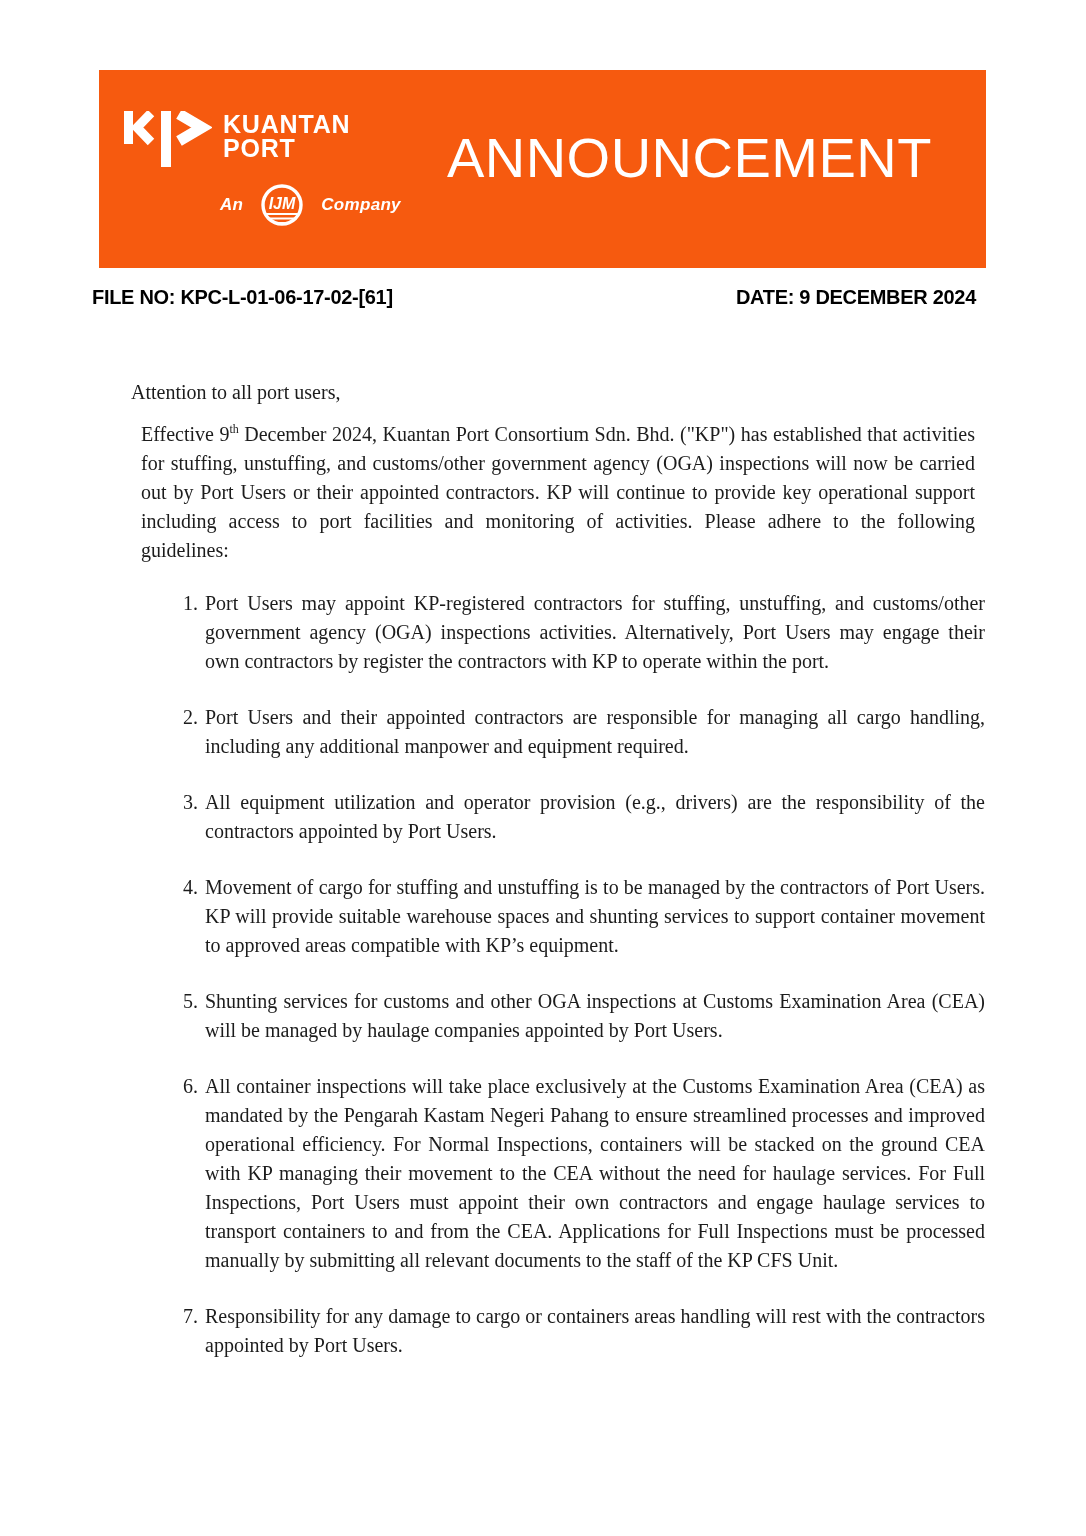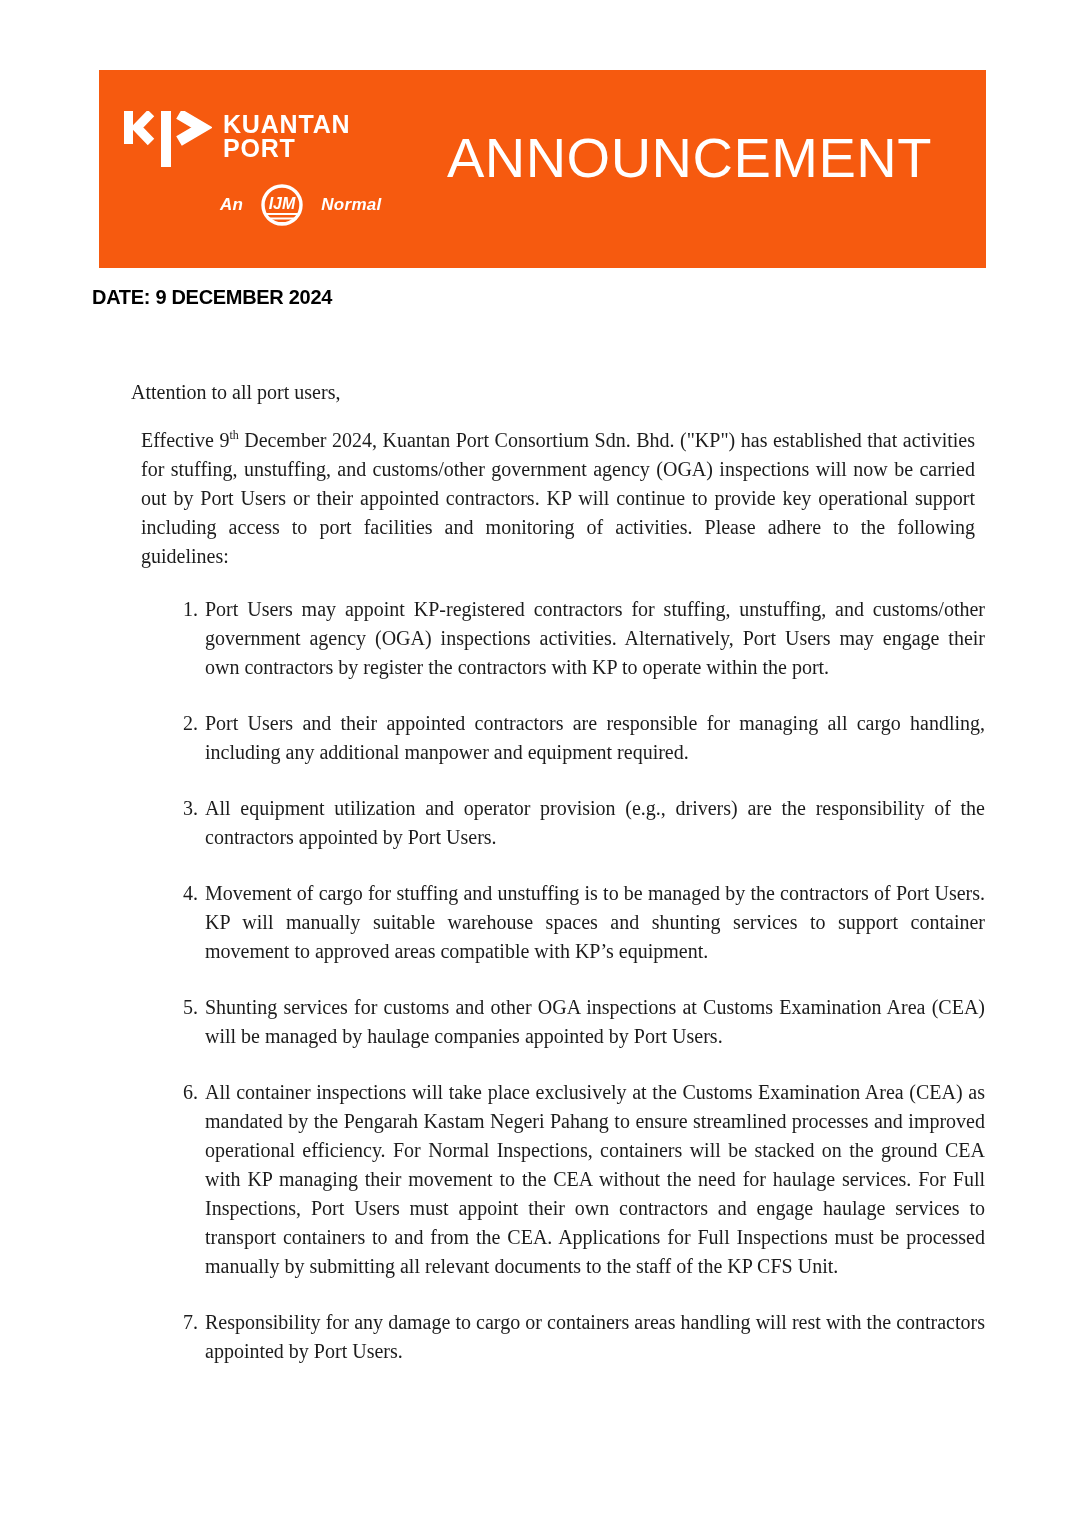--- a/index.html
+++ b/index.html
@@ -55,21 +55,21 @@
 
   
   .content {
     position:absolute; left:131px; top:378px; width:854px;
     font-size:20px; line-height:29px;
   }
   .doc-title {
     text-align:center; font-weight:700; color:#000000;
     font-size:26px; line-height:35px; margin:0 0 26px 0;
   }
-  .salutation { margin:0 0 19px 0; }
+  .salutation { margin:0 0 13px 0; }
   .intro { margin:10px; text-align:justify; }
   .intro sup { font-size:12px; line-height:0; }
   ol.guidelines {
     margin:24px 0 0 0; padding:0 0 0 72px;
   }
   ol.guidelines li {
     margin:0 0 27px 0; padding-left:2px;
     text-align:justify;
   }
 </style>
@@ -100,38 +100,39 @@
           </clipPath>
         </defs>
       <circle cx="21" cy="21" r="19" fill="none" stroke="#ffffff" stroke-width="3.4"></circle>
       <text x="21" y="25" text-anchor="middle" font-family="Liberation Sans, sans-serif" font-weight="bold" font-style="italic" font-size="16" fill="#ffffff">IJM</text>
       <g clip-path="url(#ijmclip)" stroke="#ffffff" stroke-width="2">
         <line x1="3" y1="30" x2="39" y2="30"></line>
         <line x1="3" y1="34.5" x2="39" y2="34.5"></line>
         <line x1="3" y1="39" x2="39" y2="39"></line>
       </g>
     </svg>
-    <span class="ijm-side">Normal</span>
+    <span class="ijm-side">Company</span>
   </div>
 
   <div class="announcement">ANNOUNCEMENT</div>
 </div>
 
 <div class="meta-row">
+  <span>FILE NO: KPC-L-01-06-17-02-[61]</span>
   <span>DATE: 9 DECEMBER 2024</span>
 </div>
 
 <div class="content">
 
   <p class="salutation">Attention to all port users,</p>
 
   <p class="intro"><span>Effective 9</span><sup>th</sup><span> December 2024, Kuantan Port Consortium Sdn. Bhd. ("KP") has established that activities for stuffing, unstuffing, and customs/other government agency (OGA) inspections will now be carried out by Port Users or their appointed contractors. KP will continue to provide key operational support including access to port facilities and monitoring of activities. Please adhere to the following guidelines:</span></p>
 
   <ol class="guidelines">
       <li>Port Users may appoint KP-registered contractors for stuffing, unstuffing, and customs/other government agency (OGA) inspections activities. Alternatively, Port Users may engage their own contractors by register the contractors with KP to operate within the port.</li>
       <li>Port Users and their appointed contractors are responsible for managing all cargo handling, including any additional manpower and equipment required.</li>
       <li>All equipment utilization and operator provision (e.g., drivers) are the responsibility of the contractors appointed by Port Users.</li>
-      <li>Movement of cargo for stuffing and unstuffing is to be managed by the contractors of Port Users. KP will manually suitable warehouse spaces and shunting services to support container movement to approved areas compatible with KP’s equipment.</li>
+      <li>Movement of cargo for stuffing and unstuffing is to be managed by the contractors of Port Users. KP will provide suitable warehouse spaces and shunting services to support container movement to approved areas compatible with KP’s equipment.</li>
       <li>Shunting services for customs and other OGA inspections at Customs Examination Area (CEA) will be managed by haulage companies appointed by Port Users.</li>
       <li>All container inspections will take place exclusively at the Customs Examination Area (CEA) as mandated by the Pengarah Kastam Negeri Pahang to ensure streamlined processes and improved operational efficiency. For Normal Inspections, containers will be stacked on the ground CEA with KP managing their movement to the CEA without the need for haulage services. For Full Inspections, Port Users must appoint their own contractors and engage haulage services to transport containers to and from the CEA. Applications for Full Inspections must be processed manually by submitting all relevant documents to the staff of the KP CFS Unit.</li>
       <li>Responsibility for any damage to cargo or containers areas handling will rest with the contractors appointed by Port Users.</li>
     </ol>
 </div>
 
 </body></html>

